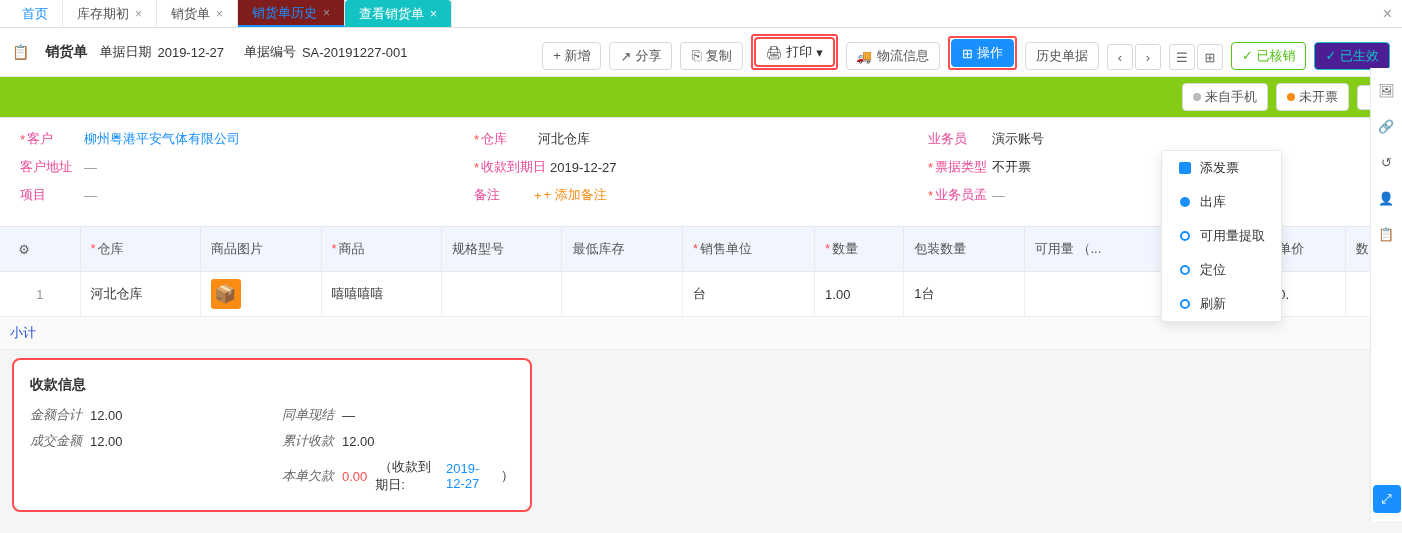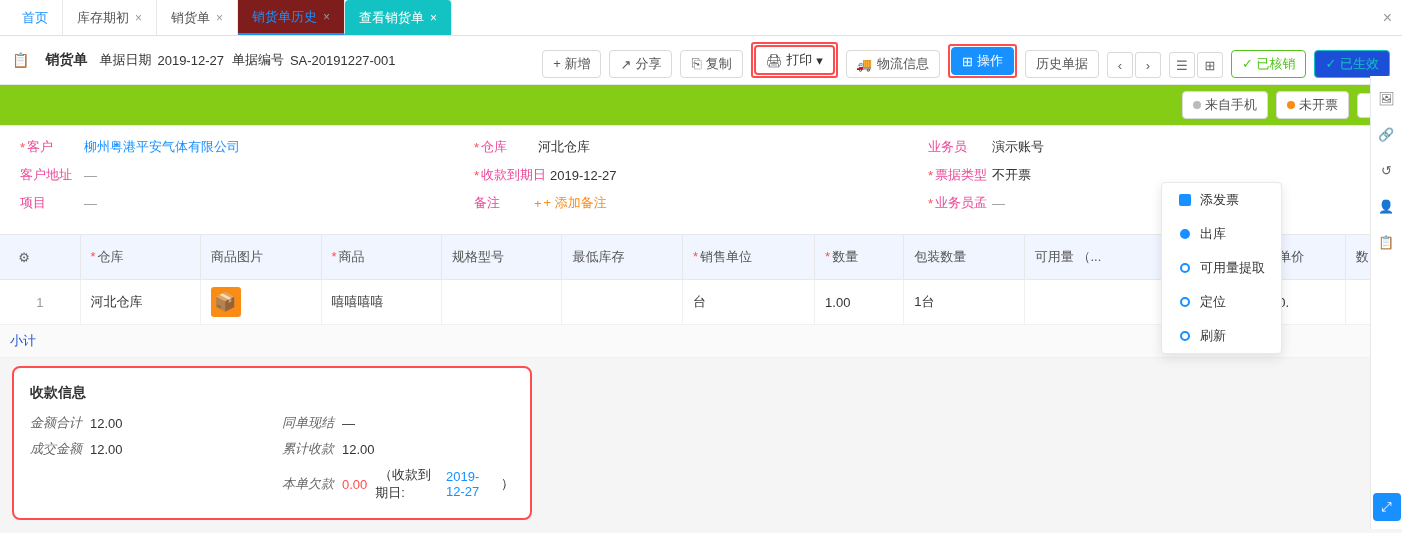--- a/index.html
+++ b/index.html
@@ -1,21 +1,21 @@
 <!DOCTYPE html>
 <html><head>
   <meta charset="utf-8">
   <style>
     * { box-sizing: border-box; margin: 0; padding: 0; }
     body { font-family: 'Microsoft YaHei', Arial, sans-serif; font-size: 13px; background: #f5f5f5; color: #333; overflow: hidden; }
 
     
     .tab-bar {
       display: flex; align-items: center; background: #fff;
-      border-bottom: 1px solid #e0e0e0; padding: 0 8px; height: 36px;
+      border-bottom: 1px solid #e0e0e0; padding: 0 8px; height: 28px;
       position: relative;
     }
     .tab-item {
       display: flex; align-items: center; padding: 0 14px; height: 100%;
       border-right: 1px solid #e8e8e8; cursor: pointer; font-size: 13px;
       color: #555; white-space: nowrap;
     }
     .tab-item:first-child { color: #1890ff; }
     .tab-item .tab-close {
       margin-left: 6px; color: #999; font-size: 12px; cursor: pointer;
@@ -35,21 +35,21 @@
     
     .doc-toolbar {
       display: flex; align-items: center; background: #fff;
       padding: 6px 12px; border-bottom: 1px solid #e8e8e8; gap: 16px;
     }
     .doc-title-section {
       display: flex; align-items: center; gap: 12px; flex: 1;
     }
     .doc-icon { color: #1890ff; font-size: 14px; margin-right: 4px; }
     .doc-name { font-weight: 600; color: #333; font-size: 14px; }
-    .doc-meta { display: flex; align-items: center; gap: 8px; justify-content: flex-end; }
+    .doc-meta { display: flex; align-items: center; gap: 20px; justify-content: flex-end; }
     .doc-meta-item { display: flex; align-items: center; gap: 6px; color: #666; font-size: 13px; }
     .doc-meta-item span { color: #333; }
     .toolbar-actions {
       display: flex; align-items: flex-end; gap: 8px; margin-left: auto;
     }
     .btn-action {
       display: flex; align-items: center; gap: 4px; padding: 4px 10px;
       border: 1px solid #d9d9d9; border-radius: 4px; background: #fff;
       cursor: pointer; color: #555; font-size: 13px; white-space: nowrap;
     }
@@ -59,21 +59,21 @@
     .btn-action.btn-logistics { }
     .btn-action.btn-operate {
       background: #1890ff; color: #fff; border-color: #1890ff;
     }
     .btn-action.btn-history { }
     .btn-status-green {
       padding: 4px 10px; border-radius: 4px; background: #fff;
       border: 1px solid #52c41a; color: #52c41a; font-size: 13px;
     }
     .btn-status-cyan {
-      padding: 4px 10px; border-radius: 4px; background: #1d4ed8;
+      padding: 4px 10px; border-radius: 4px; background: #4c1d95;
       border: 1px solid #13c2c2; color: #13c2c2; font-size: 13px;
     }
     .nav-arrows { display: flex; gap: 2px; }
     .nav-arrow {
       width: 26px; height: 26px; border: 1px solid #d9d9d9; border-radius: 3px;
       display: flex; align-items: center; justify-content: center;
       cursor: pointer; background: #fff; color: #666;
     }
     .view-toggle { display: flex; gap: 2px; }
     .view-btn {
@@ -160,21 +160,21 @@
     .payment-title { font-weight: 600; margin-bottom: 12px; font-size: 14px; }
     .payment-grid { display: grid; grid-template-columns: 1fr 1fr; gap: 8px 20px; }
     .payment-item { display: flex; align-items: center; gap: 8px; }
     .payment-label { color: #666; white-space: nowrap; font-style: italic; }
     .payment-value { color: #333; }
     .payment-value.red { color: #ff4d4f; }
     .payment-value.link-date { color: #1890ff; }
 
     
     .dropdown-overlay {
-      position: absolute; top: 146px; right: 120px;
+      position: absolute; top: 122px; right: 120px;
       background: #fff; border: 1px solid #e8e8e8;
       box-shadow: 0 4px 12px rgba(0,0,0,0.1); border-radius: 4px;
       z-index: 100; min-width: 120px;
     }
     .dropdown-item {
       display: flex; align-items: center; gap: 8px;
       padding: 8px 16px; cursor: pointer; color: #333; font-size: 13px;
     }
     .dropdown-icon {
       width: 14px; height: 14px; display: flex; align-items: center; justify-content: center;

